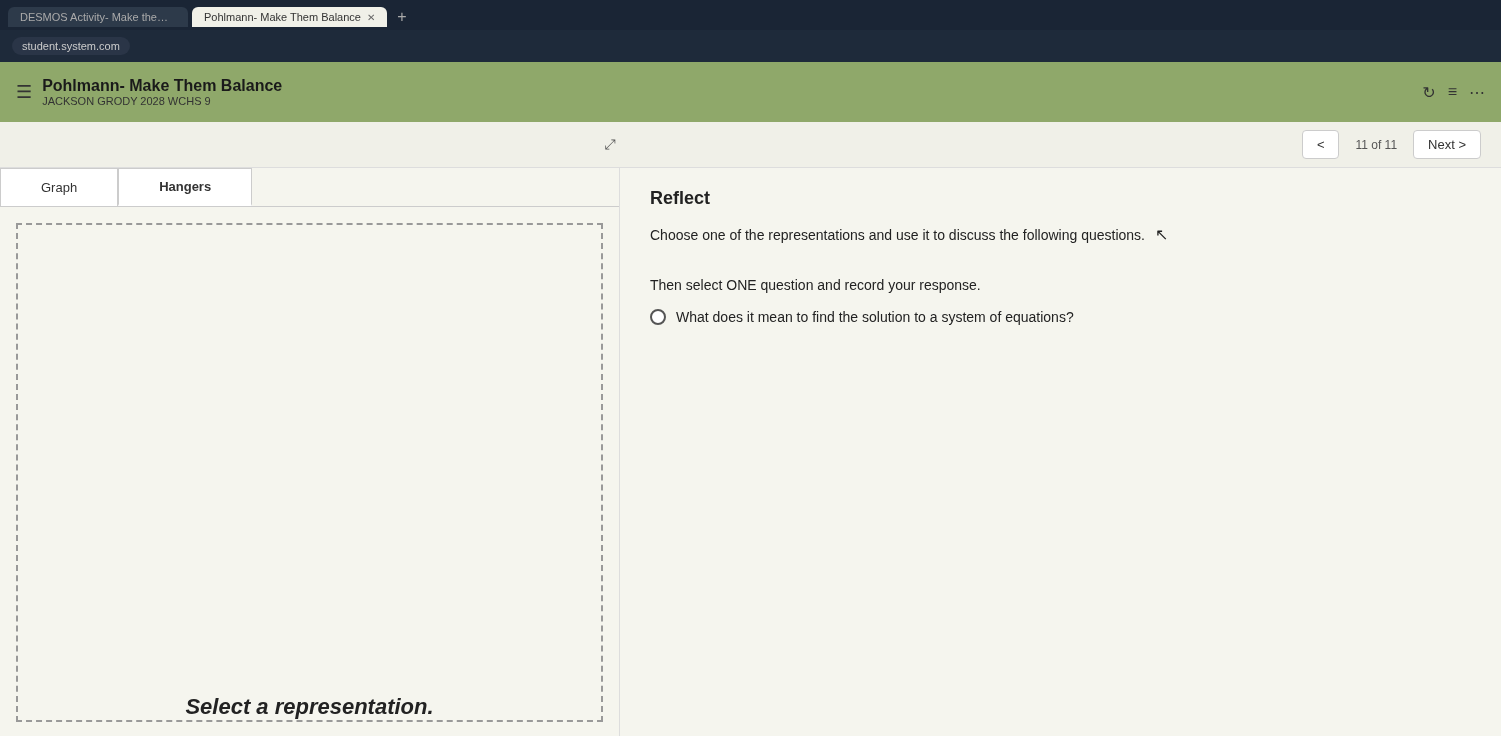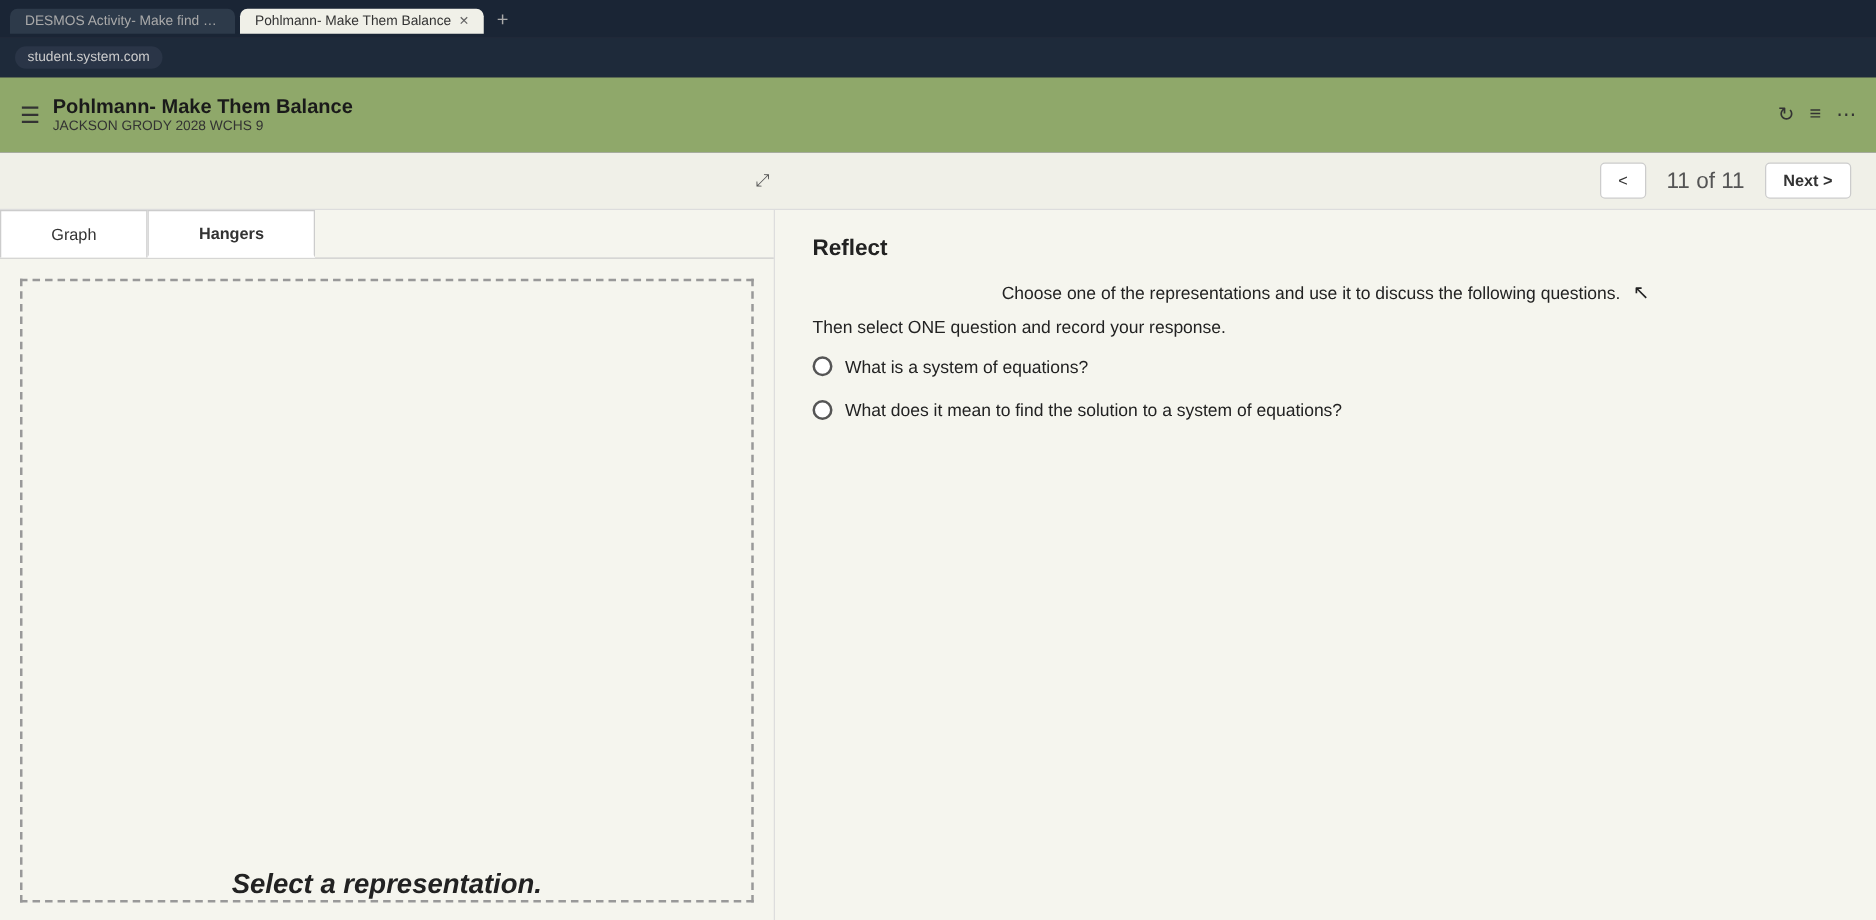--- a/index.html
+++ b/index.html
@@ -157,37 +157,36 @@
       background: #fff;
       border: 1px solid #ccc;
       padding: 6px 14px;
       border-radius: 4px;
       font-size: 13px;
       cursor: pointer;
       color: #333;
     }
 
     .page-indicator {
-      font-size: 18px;
+      font-size: 12px;
       color: #555;
       padding: 0 8px;
     }
 
     .next-btn {
       background: #fff;
       border: 1px solid #ccc;
       padding: 6px 14px;
       border-radius: 4px;
       font-size: 13px;
       cursor: pointer;
       color: #333;
       display: flex;
       align-items: center;
       gap: 4px;
-      font-weight: bold;
     }
 
     
     .main-content {
       background: #f5f5ee;
       display: flex;
       height: calc(736px - 30px - 32px - 60px - 44px);
     }
 
     
@@ -248,22 +247,21 @@
       font-weight: bold;
       color: #222;
       margin-bottom: 14px;
       text-align: left;
     }
 
     .instructions-text {
       font-size: 14px;
       color: #222;
       line-height: 1.5;
-      margin-bottom: 6px;
-      text-align: center;
+      margin-bottom: 30px;
     }
 
     .then-select-text {
       font-size: 14px;
       color: #222;
       margin-bottom: 14px;
     }
 
     .radio-option {
       display: flex;
@@ -293,21 +291,21 @@
       display: inline-block;
       font-size: 16px;
       margin-left: 6px;
     }
   </style>
 </head>
 <body>
 
 <div class="tab-bar">
   <div class="tab-inactive">
-    <span>DESMOS Activity- Make find B...</span>
+    <span>DESMOS Activity- Make them B...</span>
     
   </div>
   <div class="tab-active">
     <span>Pohlmann- Make Them Balance</span>
     <span class="tab-close">✕</span>
   </div>
   <div class="tab-new">
     <span>+</span>
   </div>
 </div>
@@ -357,24 +355,20 @@
   </div>
 
   <div class="right-panel">
     <div class="reflect-title">Reflect</div>
     <p class="instructions-text">
       <span>Choose one of the representations and use it to discuss the following questions.</span>
       <span class="cursor-arrow">↖</span>
     </p>
     <p class="then-select-text">Then select ONE question and record your response.</p>
 
-    <div class="radio-option">
-      <div class="radio-circle"></div>
-      <span class="radio-label">What is a system of equations?</span>
-    </div>
 
     <div class="radio-option">
       <div class="radio-circle"></div>
       <span class="radio-label">What does it mean to find the solution to a system of equations?</span>
     </div>
   </div>
 
 </div>
 
 </body></html>

